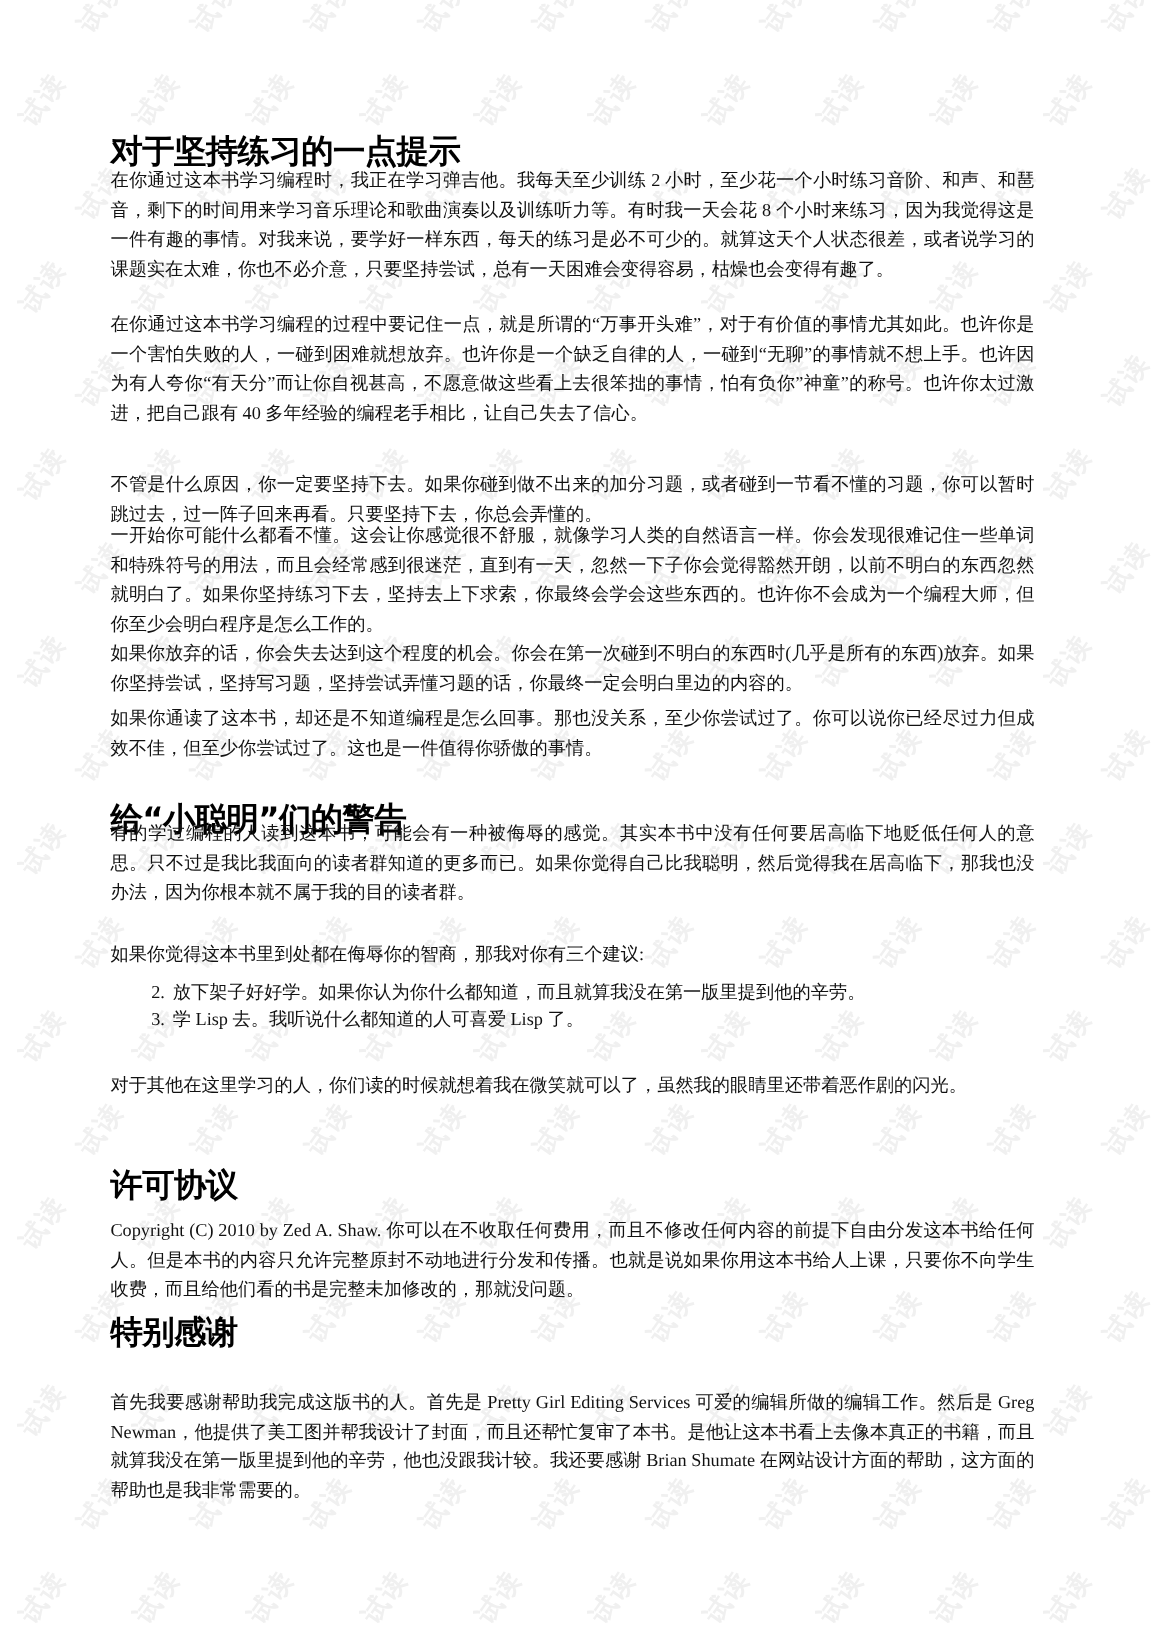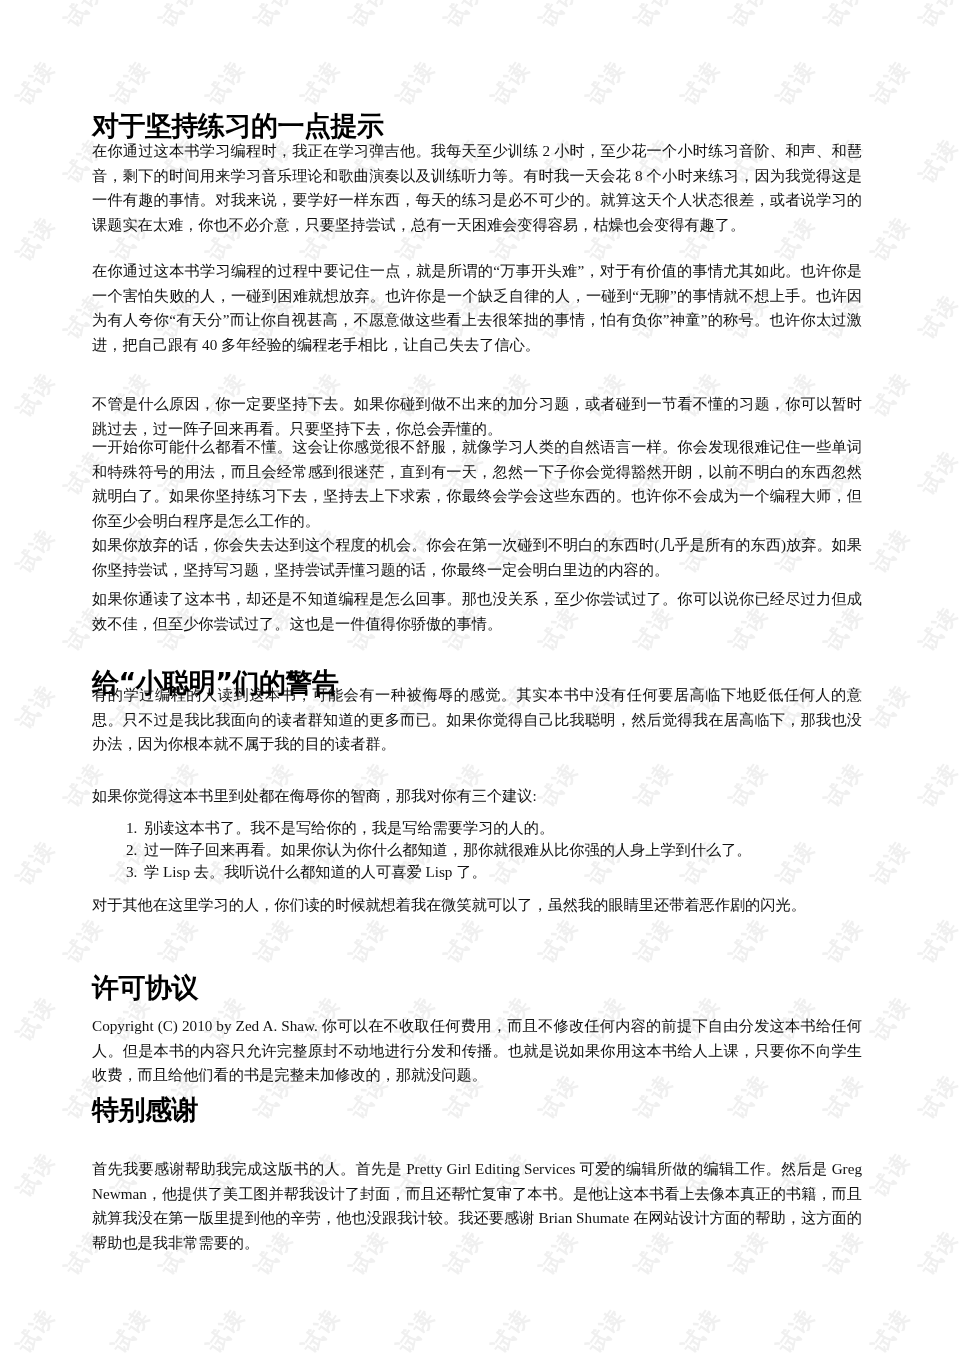--- a/index.html
+++ b/index.html
@@ -250,22 +250,21 @@
   <p style="top:259px">在你通过这本书学习编程的过程中要记住一点，就是所谓的“万事开头难”，对于有价值的事情尤其如此。也许你是一个害怕失败的人，一碰到困难就想放弃。也许你是一个缺乏自律的人，一碰到“无聊”的事情就不想上手。也许因为有人夸你“有天分”而让你自视甚高，不愿意做这些看上去很笨拙的事情，怕有负你”神童”的称号。也许你太过激进，把自己跟有 40 多年经验的编程老手相比，让自己失去了信心。</p>
   <p style="top:392px">不管是什么原因，你一定要坚持下去。如果你碰到做不出来的加分习题，或者碰到一节看不懂的习题，你可以暂时跳过去，过一阵子回来再看。只要坚持下去，你总会弄懂的。</p>
   <p style="top:435px">一开始你可能什么都看不懂。这会让你感觉很不舒服，就像学习人类的自然语言一样。你会发现很难记住一些单词和特殊符号的用法，而且会经常感到很迷茫，直到有一天，忽然一下子你会觉得豁然开朗，以前不明白的东西忽然就明白了。如果你坚持练习下去，坚持去上下求索，你最终会学会这些东西的。也许你不会成为一个编程大师，但你至少会明白程序是怎么工作的。</p>
   <p style="top:533px">如果你放弃的话，你会失去达到这个程度的机会。你会在第一次碰到不明白的东西时(几乎是所有的东西)放弃。如果你坚持尝试，坚持写习题，坚持尝试弄懂习题的话，你最终一定会明白里边的内容的。</p>
   <p style="top:587px">如果你通读了这本书，却还是不知道编程是怎么回事。那也没关系，至少你尝试过了。你可以说你已经尽过力但成效不佳，但至少你尝试过了。这也是一件值得你骄傲的事情。</p>
 
   <h2 style="top:665px">给“小聪明”们的警告</h2>
   <p style="top:683px">有的学过编程的人读到这本书，可能会有一种被侮辱的感觉。其实本书中没有任何要居高临下地贬低任何人的意思。只不过是我比我面向的读者群知道的更多而已。如果你觉得自己比我聪明，然后觉得我在居高临下，那我也没办法，因为你根本就不属于我的目的读者群。</p>
   <p style="top:784px">如果你觉得这本书里到处都在侮辱你的智商，那我对你有三个建议:</p>
   <ol style="top:817px">
-    <li><span class="num">1.</span><span>别读这本书了。我不是写给你的，我是写给需要学习的人的。</span></li>
-    <li><span class="num">2.</span><span>过一阵子回来再看。如果你认为你什么都知道，那你就很难从比你强的人身上学到什么了。</span></li>
+    <li><span class="num">2.</span><span>放下架子好好学。如果你认为你什么都知道，而且就算我没在第一版里提到他的辛劳。</span></li>
     <li><span class="num">3.</span><span>学 Lisp 去。我听说什么都知道的人可喜爱 Lisp 了。</span></li>
   </ol>
   <p style="top:893px">对于其他在这里学习的人，你们读的时候就想着我在微笑就可以了，虽然我的眼睛里还带着恶作剧的闪光。</p>
 
   <h2 style="top:970px">许可协议</h2>
   <p style="top:1014px">Copyright (C) 2010 by Zed A. Shaw. 你可以在不收取任何费用，而且不修改任何内容的前提下自由分发这本书给任何人。但是本书的内容只允许完整原封不动地进行分发和传播。也就是说如果你用这本书给人上课，只要你不向学生收费，而且给他们看的书是完整未加修改的，那就没问题。</p>
 
   <h2 style="top:1092px">特别感谢</h2>
   <p style="top:1157px">首先我要感谢帮助我完成这版书的人。首先是 Pretty Girl Editing Services 可爱的编辑所做的编辑工作。然后是 Greg Newman，他提供了美工图并帮我设计了封面，而且还帮忙复审了本书。是他让这本书看上去像本真正的书籍，而且就算我没在第一版里提到他的辛劳，他也没跟我计较。我还要感谢 Brian Shumate 在网站设计方面的帮助，这方面的帮助也是我非常需要的。</p>
 </div>

